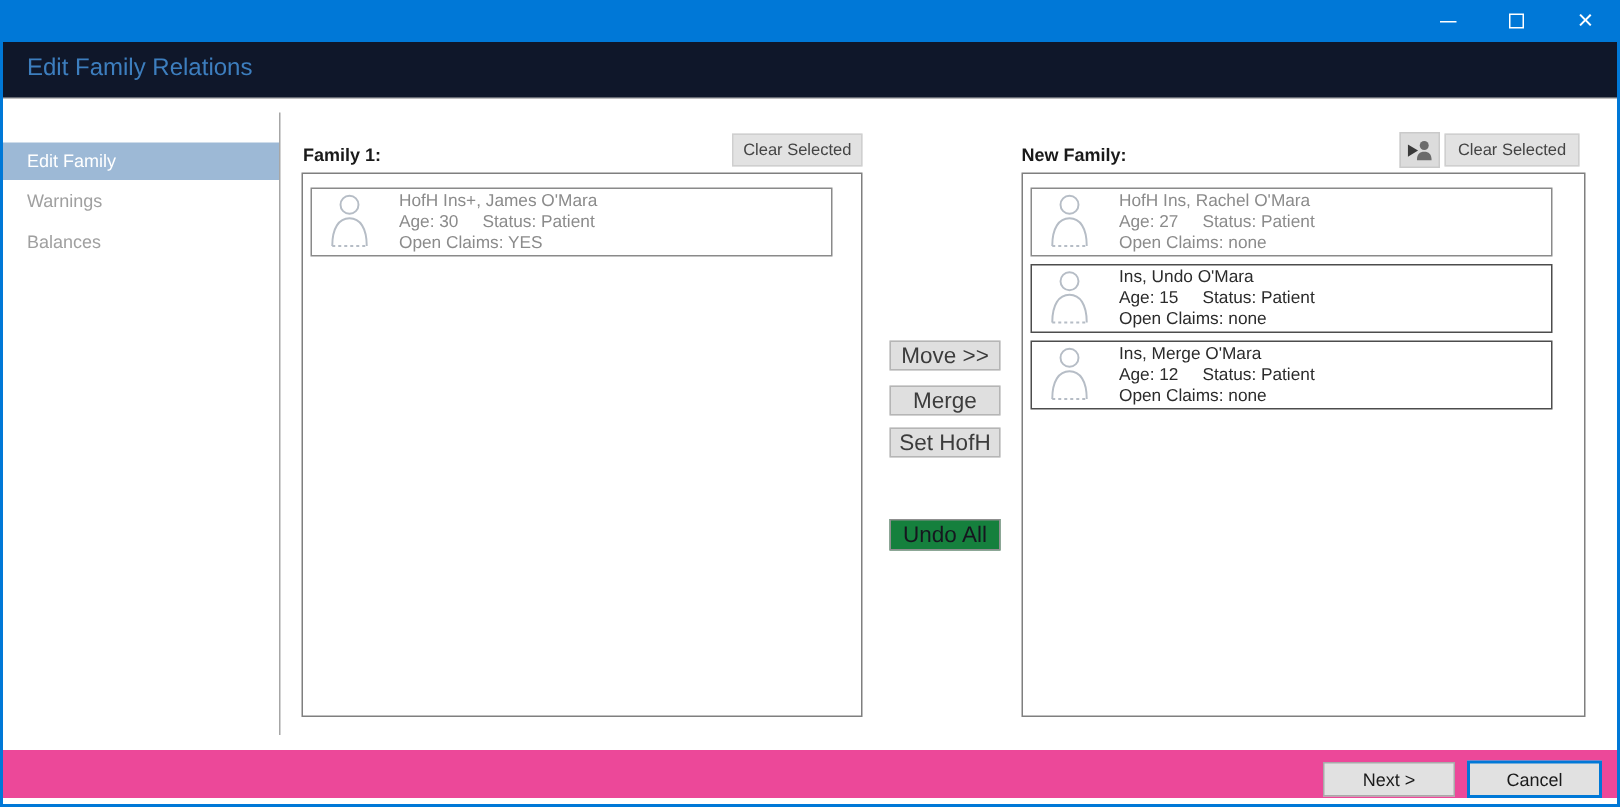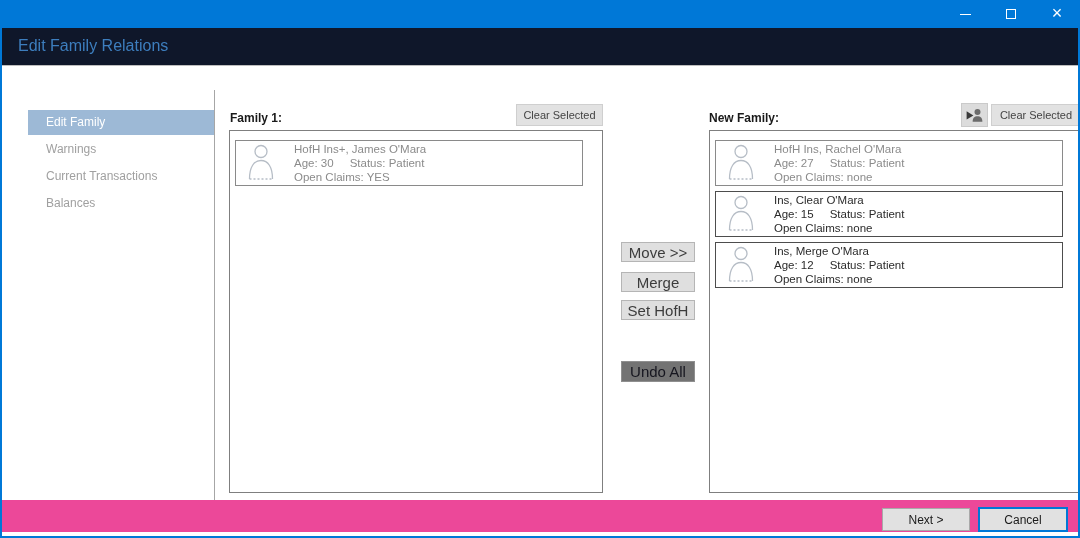--- a/index.html
+++ b/index.html
@@ -34,21 +34,21 @@
   .header {
     position: absolute; top: 28px; left: 0; width: 100%; height: 38px;
     background: #0f172a; border-bottom: 1px solid #BEBEBE;
   }
   .header-title {
     padding-left: 18px; line-height: 36px;
     font-size: 16px; color: #3D7EBE;
   }
 
   
-  .body { position: absolute; top: 81px; left: 0; right: 0; height: 334px; background: #fff; margin-left: 28px; }
+  .body { position: absolute; top: 66px; left: 0; right: 0; height: 334px; background: #fff; }
 
   .sidebar { position: absolute; left: 0; top: 0; width: 186px; height: 100%; }
   .sidebar-divider { position: absolute; left: 186px; top: 9px; height: 415px; width: 1px; background: #A6A6A6; }
   .sidebar-list { list-style: none; margin-top: 29px; }
   .sidebar-item {
     height: 25px; line-height: 25px; margin-bottom: 2px;
     padding-left: 18px; font-size: 12px; color: #A0A0A0; cursor: default;
     white-space: nowrap;
   }
   .sidebar-item.selected { background: #9DB9D6; color: #ffffff; }
@@ -86,21 +86,21 @@
   .m-status { margin-left: 16px; }
 
   .mid-btn {
     position: absolute; left: 593px; width: 74px; height: 20px;
     background: #DFDFDF; border: 1px solid #B5B5B5; color: #3C3C3C;
     font-size: 15px; font-family: "Liberation Sans", sans-serif; cursor: default;
   }
   .mid-btn-move  { top: 161px; }
   .mid-btn-merge { top: 191px; }
   .mid-btn-hofh  { top: 219px; }
-  .mid-btn-undo  { top: 280px; height: 21px; background: #737373; border-color: #8F8F8F; color: #16161f; }
+  .mid-btn-undo  { top: 280px; height: 21px; background: #15803d; border-color: #8F8F8F; color: #16161f; }
 
   .icon-btn {
     position: absolute; left: 933px; top: 22px; width: 27px; height: 24px;
     background: #DCDCDC; border: 1px solid #CACACA;
     display: flex; align-items: center; justify-content: center; cursor: default;
   }
 
   
   .footer {
     position: absolute; left: 0; right: 0; top: 500px; height: 32px;
@@ -138,21 +138,20 @@
   <div class="header">
     <div class="header-title">Edit Family Relations</div>
   </div>
 
   <div class="body">
 
     <div class="sidebar">
       <ul class="sidebar-list">
         <li class="sidebar-item selected">Edit Family</li>
         <li class="sidebar-item">Warnings</li>
-        <li class="sidebar-item">Current Transactions</li>
         <li class="sidebar-item">Balances</li>
       </ul>
     </div>
     <div class="sidebar-divider"></div>
 
     <div class="panel-label" style="left:202px; top:30px;">Family 1:</div>
     <button class="btn clear-btn-left">Clear Selected</button>
 
     <div class="listbox listbox-family1">
       <div class="member-card card-muted">
@@ -203,21 +202,21 @@
         </div>
       </div>
 
       <div class="member-card card-dark">
         <svg class="person-icon" viewBox="0 0 28 38">
           <circle cx="14" cy="7.5" r="6" fill="none" stroke="#B6BDC6" stroke-width="1.3"></circle>
           <path d="M2.5,35 C2.5,23 7,16.5 14,16.5 C21,16.5 25.5,23 25.5,35" fill="none" stroke="#B6BDC6" stroke-width="1.3"></path>
           <path d="M2.5,35 H25.5" fill="none" stroke="#B6BDC6" stroke-width="1.3" stroke-dasharray="2,2"></path>
         </svg>
         <div class="m-text">
-          <div>Ins, Clear O'Mara</div>
+          <div>Ins, Undo O'Mara</div>
           <div>
             <span>Age: 15</span><span class="m-status">Status: Patient</span>
           </div>
           <div>Open Claims: none</div>
         </div>
       </div>
 
       <div class="member-card card-dark">
         <svg class="person-icon" viewBox="0 0 28 38">
           <circle cx="14" cy="7.5" r="6" fill="none" stroke="#B6BDC6" stroke-width="1.3"></circle>

